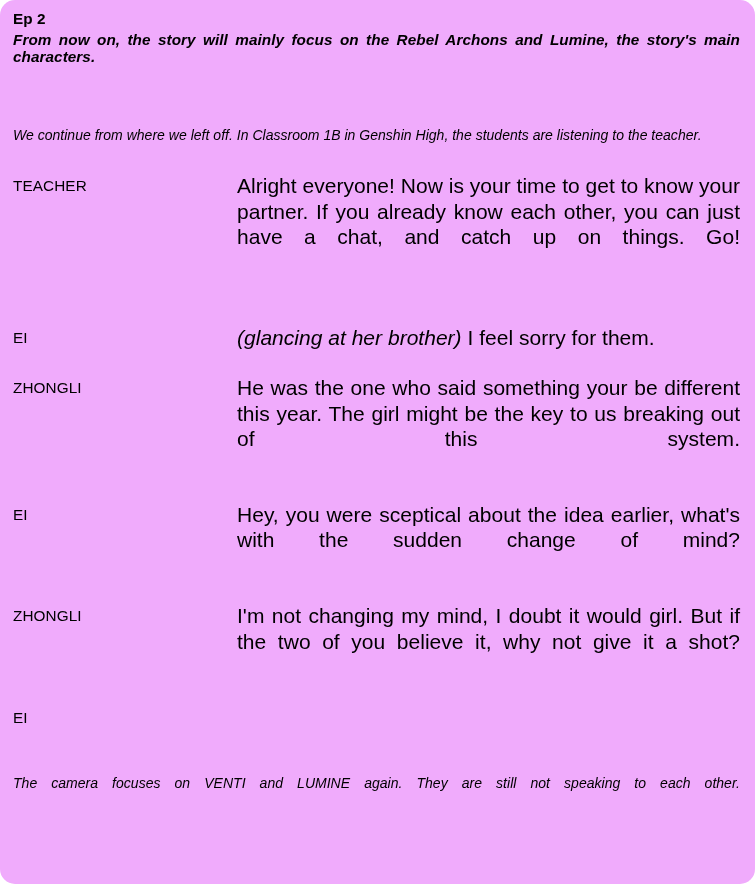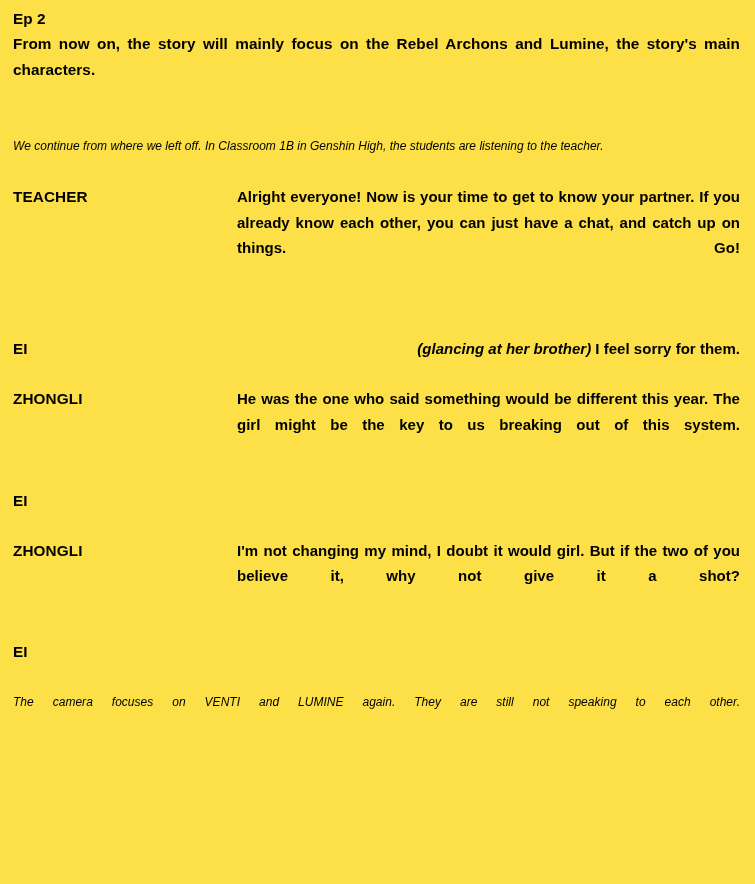--- a/index.html
+++ b/index.html
@@ -10,106 +10,108 @@
   }
   body {
     font-family: "Liberation Sans", sans-serif;
     color: #000000;
     -webkit-font-smoothing: antialiased;
   }
   #page {
     position: relative;
     width: 755px;
     height: 884px;
-    background: #fde047;
+    background: #f0abfc;
     overflow: hidden;
     box-sizing: border-box;
     padding: 6px 15px 0 13px;
+    border-radius: 15px;
   }
   .doc {
     width: 727px;
     font-size: 15.3px;
     line-height: 25.2px;
   }
 
   
   .ep-title {
     font-weight: bold;
     font-style: normal;
     font-size: 15.3px;
     line-height: 25px;
     letter-spacing: 0.1px;
   }
   .intro {
     font-weight: bold;
+    font-style: italic;
     text-align: justify;
     font-size: 15.3px;
-    line-height: 26px;
+    line-height: 17px;
     letter-spacing: 0.05px;
   }
 
   
   .action {
     font-style: italic;
     text-align: justify;
-    font-size: 12px;
+    font-size: 14px;
     line-height: 25.4px;
     letter-spacing: 0.02px;
+    margin-top: 16px;
   }
   .action.stretch {
     text-align: justify;
   }
   .action.stretch::after {
     content: "";
     display: inline-block;
     width: 100%;
   }
   .intro::after {
     content: "";
     display: inline-block;
     width: 100%;
   }
 
   
   .dlg {
     display: flex;
     align-items: flex-start;
     width: 727px;
-    font-weight: bold;
   }
   .dlg .who {
     width: 224px;
     flex: 0 0 224px;
     font-size: 15.3px;
     line-height: 25.4px;
     white-space: nowrap;
     letter-spacing: 0.1px;
   }
   .dlg .who .vo {
     font-style: italic;
   }
   .dlg .line {
     flex: 1 1 auto;
     width: 503px;
     text-align: justify;
-    font-size: 15px;
+    font-size: 21px;
     line-height: 25.4px;
     letter-spacing: 0.02px;
   }
   .dlg .line .paren {
     font-style: italic;
   }
   
   .dlg .line::after {
     content: "";
     display: inline-block;
     width: 100%;
   }
   .dlg .line.nojust {
-    text-align: right;
+    text-align: left;
   }
   .dlg .line.nojust::after { display: none; }
 
   
   .sp-blank { height: 25px; }
 </style>
 </head>
 <body>
 
 <div id="page">
@@ -137,27 +139,28 @@
 
     <div class="dlg">
       <div class="who"><span>EI</span><span class="vo"></span></div>
       <div class="line nojust"><span class="paren">(glancing at her brother)</span><span> I feel sorry for them.</span></div>
     </div>
 
     <div class="sp-blank"></div>
 
     <div class="dlg">
       <div class="who"><span>ZHONGLI</span><span class="vo"></span></div>
-      <div class="line"><span class="paren"></span><span>He was the one who said something would be different this year. The girl might be the key to us breaking out of this system.</span></div>
+      <div class="line"><span class="paren"></span><span>He was the one who said something your be different this year. The girl might be the key to us breaking out of this system.</span></div>
     </div>
 
     <div class="sp-blank"></div>
 
     <div class="dlg">
       <div class="who"><span>EI</span><span class="vo"></span></div>
+      <div class="line"><span class="paren"></span><span>Hey, you were sceptical about the idea earlier, what's with the sudden change of mind?</span></div>
     </div>
 
     <div class="sp-blank"></div>
 
     <div class="dlg">
       <div class="who"><span>ZHONGLI</span><span class="vo"></span></div>
       <div class="line"><span class="paren"></span><span>I'm not changing my mind, I doubt it would girl. But if the two of you believe it, why not give it a shot?</span></div>
     </div>
 
     <div class="sp-blank"></div>

